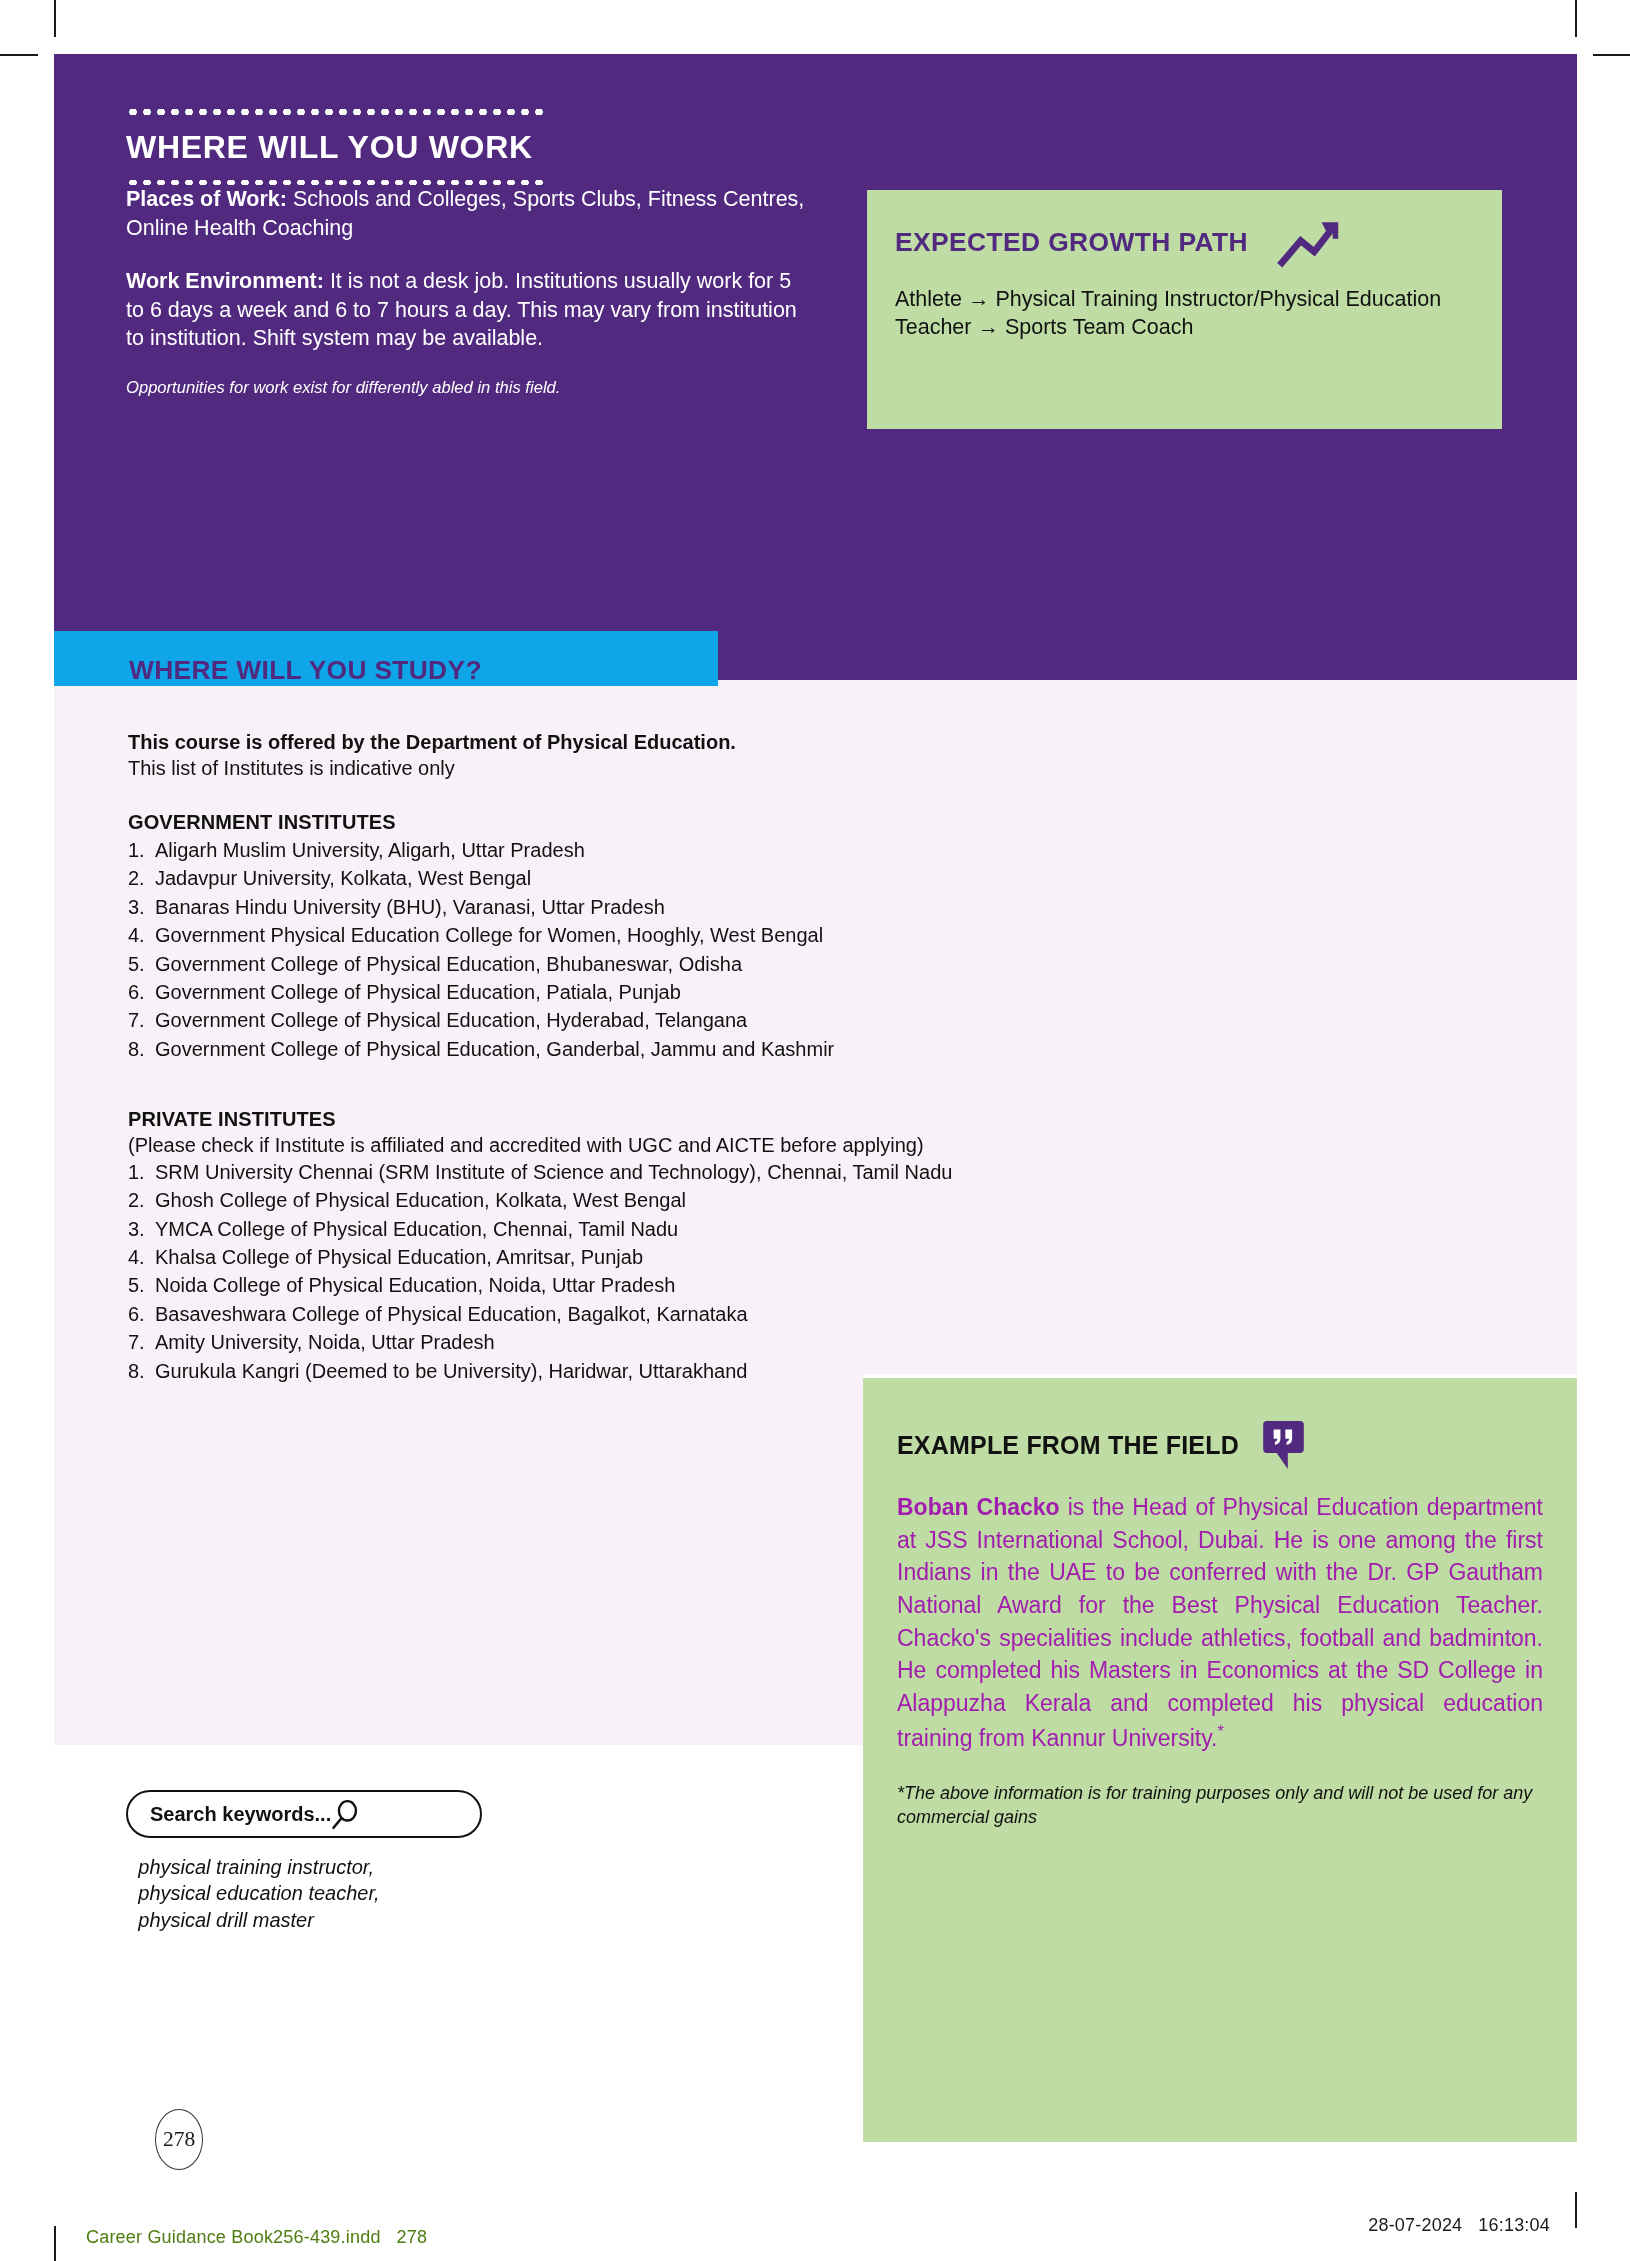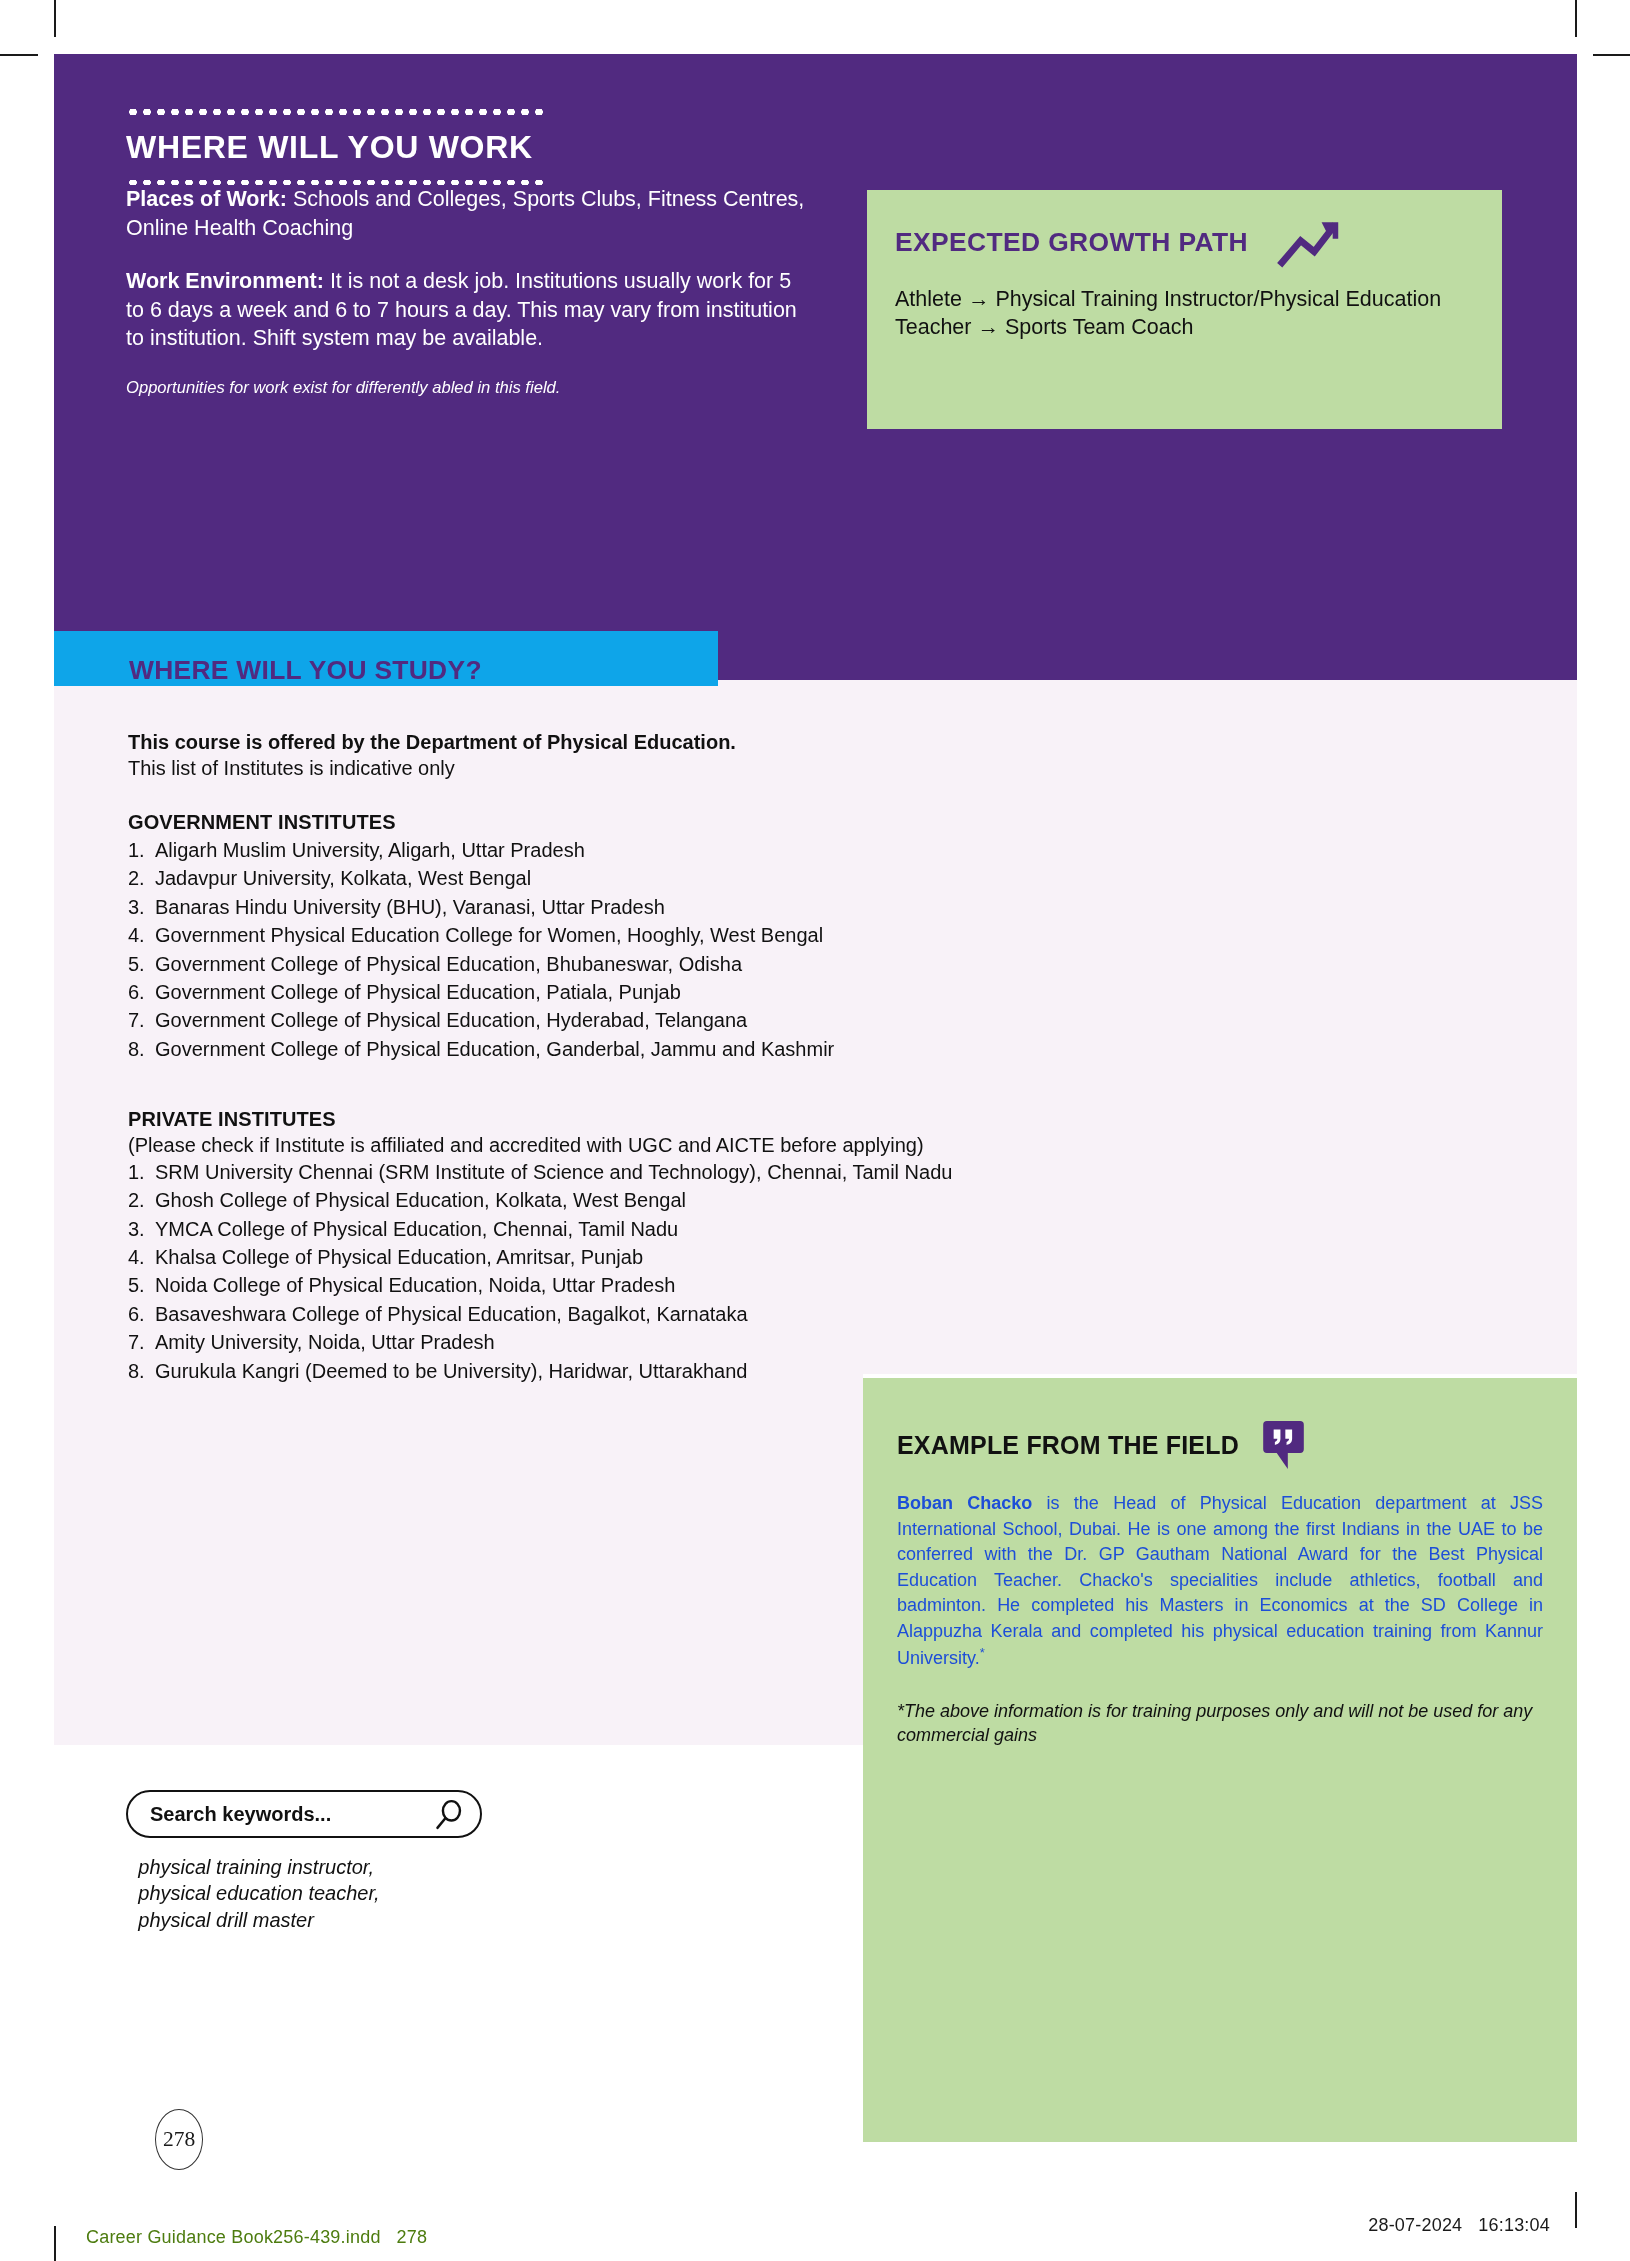--- a/index.html
+++ b/index.html
@@ -104,38 +104,38 @@
   .field-card {
     position: absolute;
     left: 863px; top: 1378px;
     width: 714px; height: 764px;
     background: #BEDCA3;
     padding: 43px 34px 0 34px;
   }
   .field-head { display:flex; align-items:center; gap: 24px; margin-bottom: 22px; }
   .field-title { color:#111; font-size: 25px; font-weight: 800; letter-spacing:0.2px; }
   .field-body {
-    font-size: 18px; line-height: 1.42; color:#1d4ed8; text-align: justify;
+    font-size: 23px; line-height: 1.42; color:#a21caf; text-align: justify;
   }
   .field-body b { font-weight: 800; }
   .field-source {
     font-size: 18px; line-height: 1.36; color:#111; margin-top: 24.6px; word-break: break-all;
   }
   .field-source .url { font-style: italic; }
   .field-disc {
     font-size: 18px; line-height: 1.36; color:#111; font-style: italic; margin-top: 27px;
   }
   .sup { font-size: 0.72em; vertical-align: super; }
 
   
   .search-wrap { position: absolute; left: 126px; top: 1790px; width: 393px; }
   .search-pill {
     width: 356px; height: 48px;
     border: 2.5px solid #111; border-radius: 24.6px;
-    display:flex; align-items:center; justify-content:space-between;
+    display:flex; align-items:center; 
     padding: 0 17px 0 22px; background: #fff;
   }
   .search-pill-label { font-size: 20px; font-weight: 800; color:#111; }
   .kw-list { margin-top: 16px; margin-left: 12.3px; }
   .kw-list div { font-size: 20px; font-style: italic; color:#111; line-height: 1.32; }
 
   
   .pagenum {
     position: absolute; left: 155px; top: 2109px;
     width: 48px; height: 61px;

